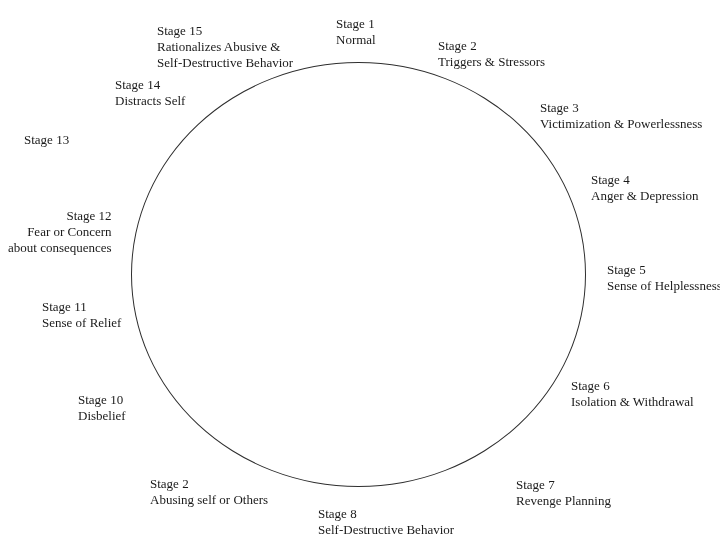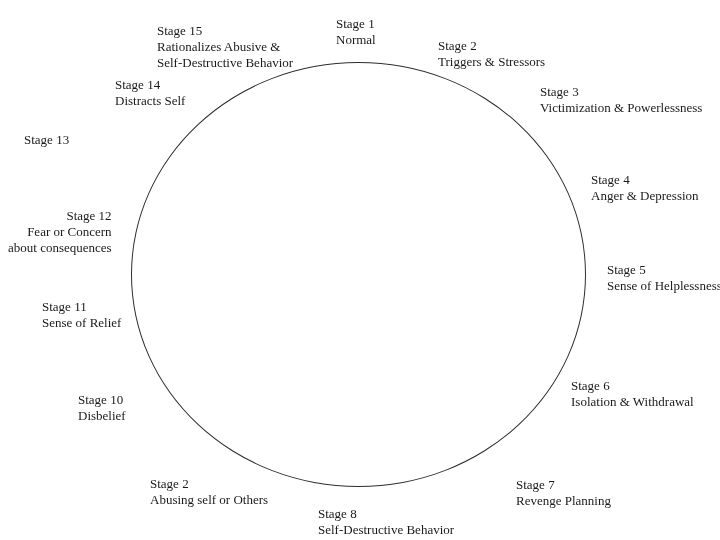--- a/index.html
+++ b/index.html
@@ -52,21 +52,21 @@
   <div class="stage" style="left:336px; top:16px;">
     <div>Stage 1</div>
     <div>Normal</div>
   </div>
 
   <div class="stage" style="left:438px; top:38px;">
     <div>Stage 2</div>
     <div>Triggers &amp; Stressors</div>
   </div>
 
-  <div class="stage" style="left:540px; top:84px;">
+  <div class="stage" style="left:540px; top:100px;">
     <div>Stage 3</div>
     <div>Victimization &amp; Powerlessness</div>
   </div>
 
   <div class="stage" style="left:591px; top:172px;">
     <div>Stage 4</div>
     <div>Anger &amp; Depression</div>
   </div>
 
   <div class="stage" style="left:607px; top:262px;">

